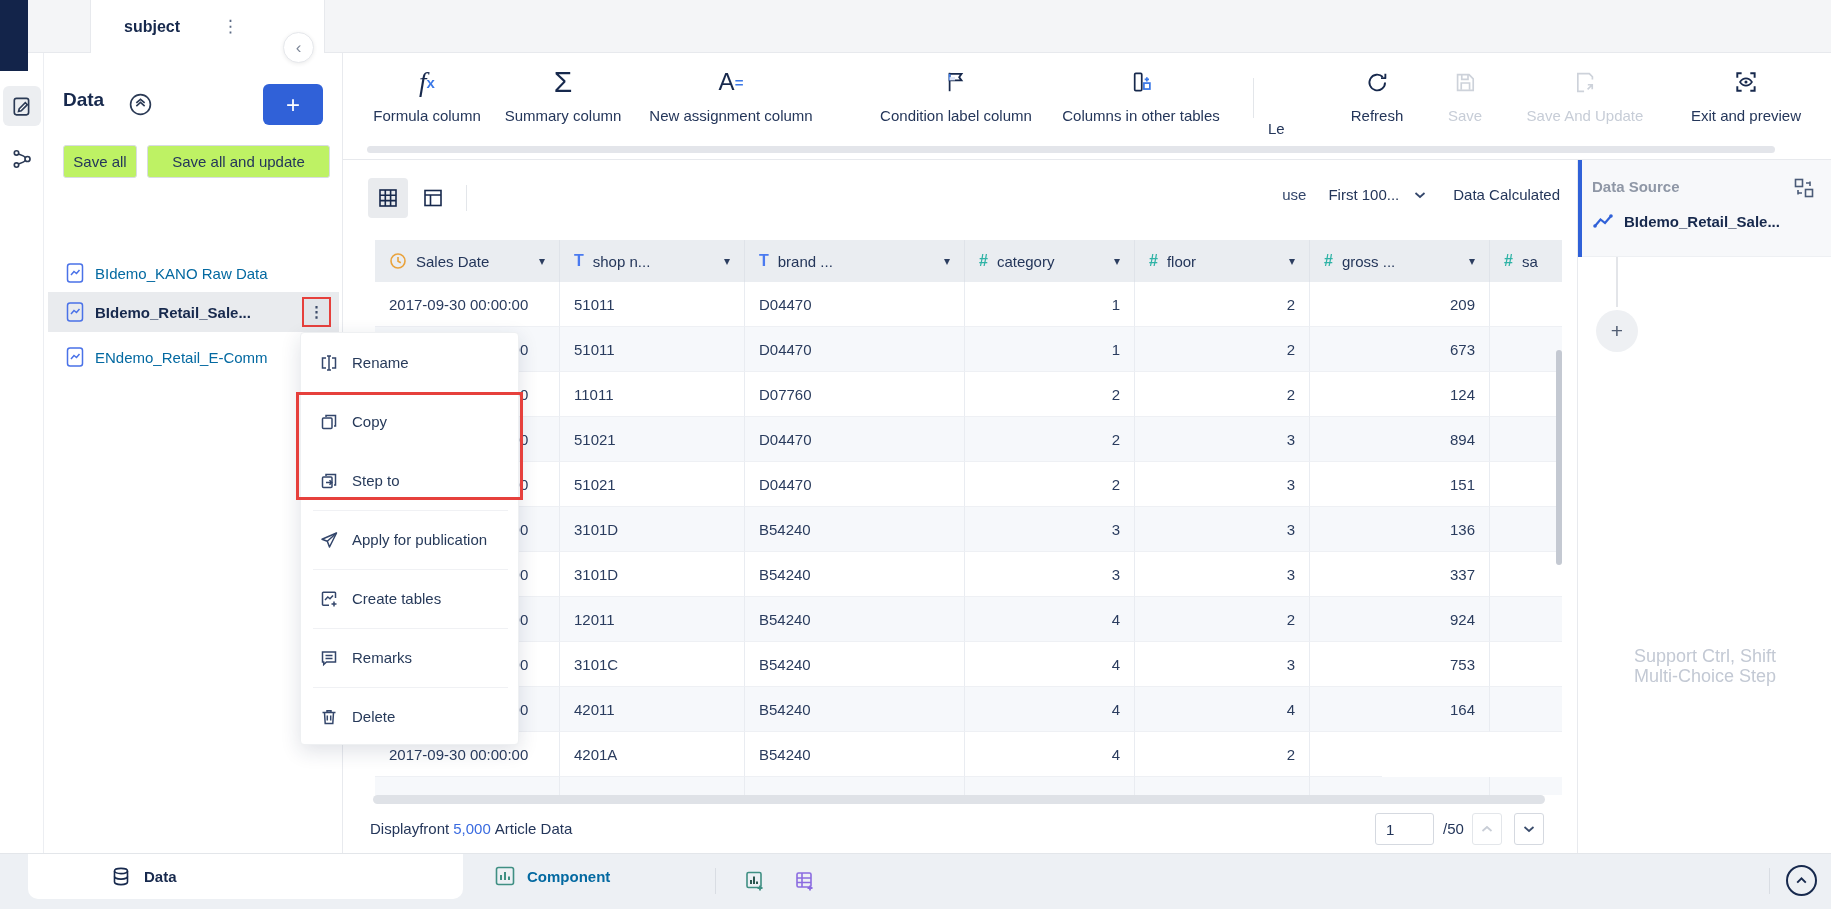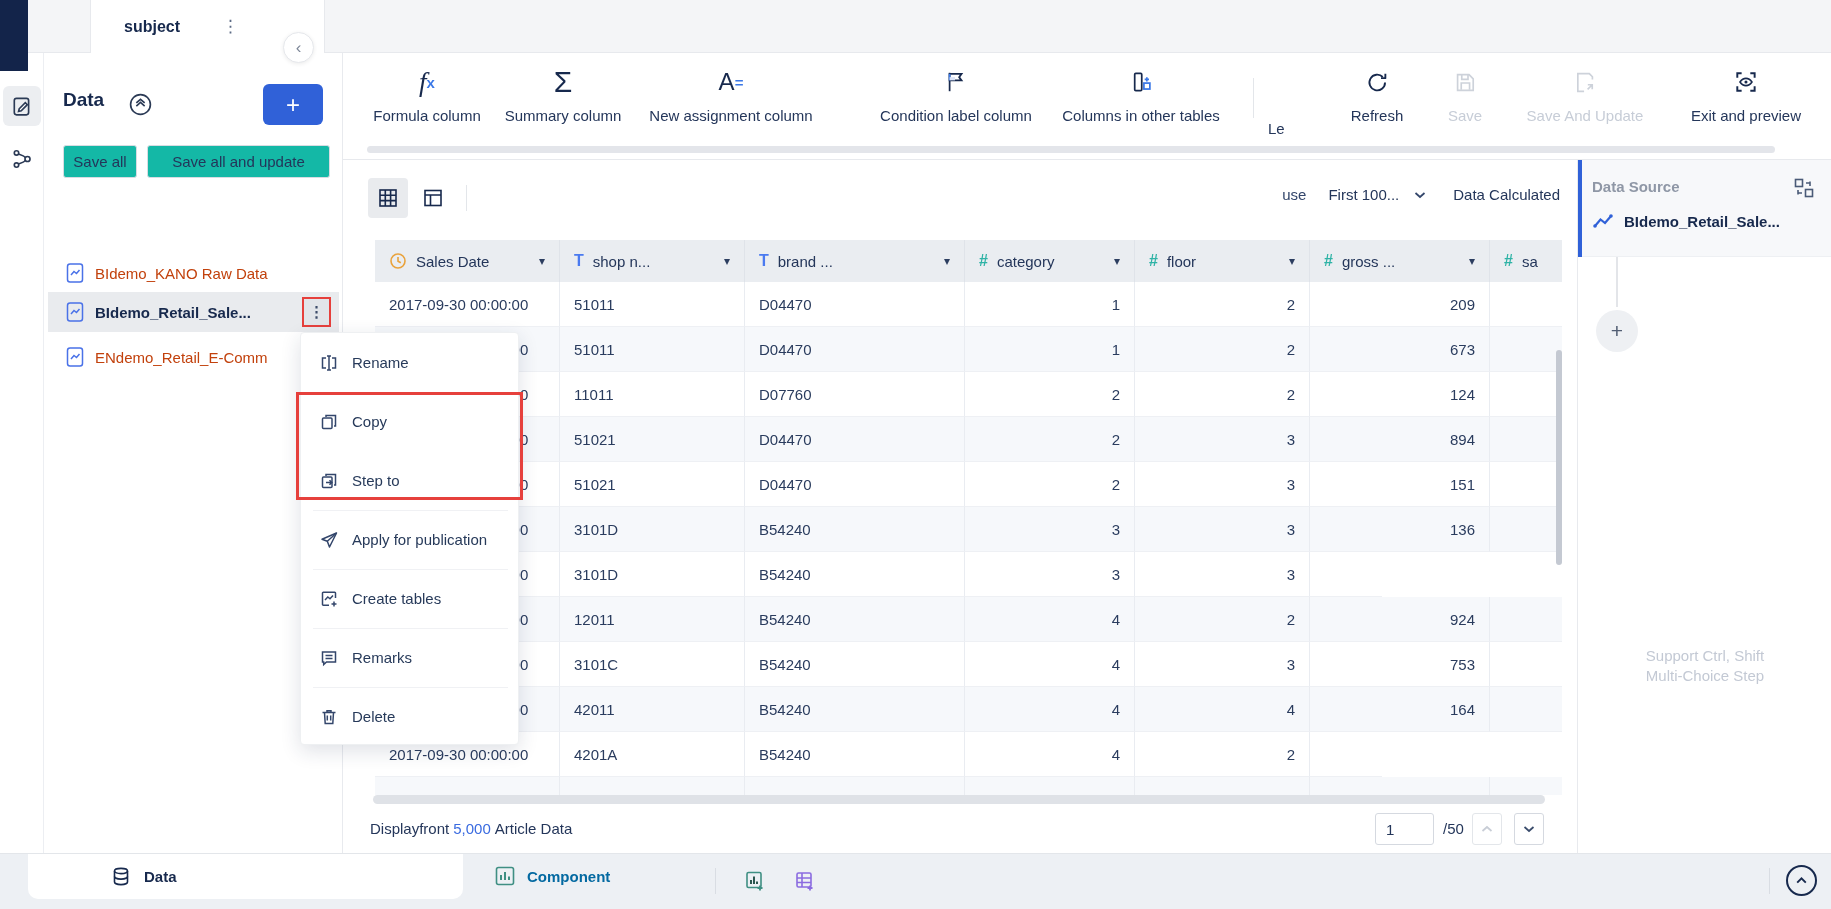--- a/index.html
+++ b/index.html
@@ -20,28 +20,28 @@
   #rail { left:0; top:53px; width:44px; height:800px; background:#fff; border-right:1px solid #eceef2; z-index:4; }
   .rail-btn { position:absolute; left:3px; width:38px; height:40px; border-radius:6px; display:flex; align-items:center; justify-content:center; cursor:pointer; }
   .rail-btn.sel { background:#eceef1; }
 
   
   #data-panel { left:44px; top:53px; width:299px; height:800px; background:#fff; border-right:1px solid #e8eaee; z-index:4; }
   #dp-title { left:19px; top:36px; font-size:19px; font-weight:bold; color:#17294d; }
   #dp-collapse { left:84px; top:39px; width:25px; height:25px; cursor:pointer; }
   #dp-plus { left:219px; top:31px; width:60px; height:41px; background:#3061d8; border-radius:6px; color:#fff; font-size:24px; display:flex; align-items:center; justify-content:center; cursor:pointer; }
   #dp-collapse-panel { left:283px; top:32px; width:31px; height:31px; background:#fff; border:1px solid #e6e8ec; border-radius:50%; box-shadow:0 1px 4px rgba(0,0,0,.08); display:flex; align-items:center; justify-content:center; color:#7d8798; font-size:17px; cursor:pointer; z-index:8; }
-  .dp-btn { position:absolute; top:92px; height:33px; border:1px solid #d8dce2; border-radius:3px; background:#14b8a6; font-size:15px; color:#24365a; display:flex; align-items:center; justify-content:center; cursor:pointer; font-family:inherit; }
+  .dp-btn { position:absolute; top:92px; height:33px; border:1px solid #d8dce2; border-radius:3px; background:#bef264; font-size:15px; color:#24365a; display:flex; align-items:center; justify-content:center; cursor:pointer; font-family:inherit; }
   #dp-saveall { left:19px; width:74px; }
   #dp-saveupd { left:103px; width:183px; }
   #dp-search-row { left:19px; top:142px; width:267px; height:36px; border-bottom:1px solid #e5e8ec; display:flex; align-items:center; }
   #dp-search-input { border:none; outline:none; flex:1; font-size:15px; margin-left:12px; color:#24365a; font-family:inherit; background:transparent; }
   #dp-search-input::placeholder { color:#a8b0bc; }
   #dp-search-more { width:26px; height:26px; display:flex; align-items:center; justify-content:center; color:#5c6b85; cursor:pointer; border:1px solid transparent; }
-  .dp-item { position:absolute; left:4px; width:291px; height:40px; display:flex; align-items:center; cursor:pointer; font-size:15px; color:#c2410c; }
+  .dp-item { position:absolute; left:4px; width:291px; height:40px; display:flex; align-items:center; cursor:pointer; font-size:15px; color:#0369a1; }
   .dp-item .di-icon { margin-left:17px; margin-right:10px; }
   .dp-item.sel { background:#e9ebee; font-weight:bold; color:#17294d; }
   #dots-btn { position:absolute; left:254px; top:5px; width:29px; height:30px; background:#e2e5e9; border:2px solid #e6403c; display:flex; align-items:center; justify-content:center; color:#3c4c69; font-size:15px; cursor:pointer; }
 
   
   #context-menu { left:300px; top:332px; width:219px; height:413px; background:#fff; border:1px solid #eef0f2; border-radius:4px; box-shadow:0 6px 20px rgba(31,45,76,.14); z-index:30; }
   .menu-item { height:59px; display:flex; align-items:center; padding-left:18px; gap:13px; font-size:15px; color:#273a5a; cursor:pointer; }
   .menu-item svg { flex:none; }
   .mdiv { position:absolute; left:12px; width:195px; height:1px; background:#f0f1f4; }
   #red-box-menu { left:296px; top:392px; width:227px; height:108px; border:3px solid #e6403c; z-index:40; pointer-events:none; }
@@ -98,21 +98,21 @@
 
   
   #source-panel { left:1577px; top:160px; width:254px; height:693px; background:#fff; border-left:1px solid #e8eaee; z-index:2; }
   #sp-card { position:absolute; left:0; top:0; width:254px; height:97px; background:#f7f8fa; border-bottom:1px solid #eef0f3; }
   #sp-accent { position:absolute; left:0; top:0; width:4px; height:97px; background:#3061d8; }
   #sp-title { position:absolute; left:14px; top:18px; font-size:15px; font-weight:bold; color:#8f97a6; }
   #sp-swap { position:absolute; left:214px; top:16px; width:24px; height:24px; cursor:pointer; color:#4a5a77; }
   #sp-item { position:absolute; left:14px; top:52px; display:flex; align-items:center; gap:10px; font-size:15px; font-weight:bold; color:#17294d; cursor:pointer; width:230px; overflow:hidden; white-space:nowrap; }
   #sp-line { position:absolute; left:38px; top:97px; width:2px; height:50px; background:#e3e5e9; }
   #sp-plus { position:absolute; left:18px; top:150px; width:42px; height:42px; border-radius:50%; background:#eef0f3; color:#525e73; font-size:21px; display:flex; align-items:center; justify-content:center; cursor:pointer; }
-  #sp-hint { position:absolute; left:0; top:486px; width:254px; text-align:center; font-size:15px; line-height:20px; color:#c3c9d4; }
+  #sp-hint { position:absolute; left:0; top:486px; width:254px; text-align:center; font-size:18px; line-height:20px; color:#c3c9d4; }
 
   
   #bottombar { left:0; top:853px; width:1831px; height:56px; background:#edf0f4; border-top:1px solid #e3e6ea; z-index:10; }
   #bb-data-tab { position:absolute; left:28px; top:0; width:435px; height:45px; background:#fff; border-radius:0 0 10px 10px; display:flex; align-items:center; cursor:pointer; }
   #bb-data-tab .bb-label { font-size:15px; font-weight:bold; color:#17294d; margin-left:12px; }
   #bb-comp { position:absolute; left:493px; top:10px; display:flex; align-items:center; cursor:pointer; }
   #bb-comp .bb-label { font-size:15px; font-weight:bold; color:#0369a1; margin-left:10px; }
   .bb-sep { position:absolute; top:14px; width:1px; height:26px; background:#d9dde3; }
   .bb-icon-btn { position:absolute; top:12px; width:30px; height:30px; display:flex; align-items:center; justify-content:center; cursor:pointer; }
   #bb-collapse { position:absolute; left:1786px; top:11px; width:31px; height:31px; border:2px solid #17294d; border-radius:50%; display:flex; align-items:center; justify-content:center; color:#17294d; cursor:pointer; }
@@ -492,20 +492,21 @@
         <div class="t-cell num" style="width: 175px;">3</div>
         <div class="t-cell num" style="width: 180px;">136</div>
         <div class="t-cell num" style="width: 72px; border-right: none;"></div>
       </div>
       <div class="t-row">
         <div class="t-cell" style="width: 185px;">2017-09-30 00:00:00</div>
         <div class="t-cell" style="width: 185px;">3101D</div>
         <div class="t-cell" style="width: 220px;">B54240</div>
         <div class="t-cell num" style="width: 170px;">3</div>
         <div class="t-cell num" style="width: 175px;">3</div>
+        <div class="t-cell num" style="width: 180px;">337</div>
         <div class="t-cell num" style="width: 72px; border-right: none;"></div>
       </div>
       <div class="t-row alt">
         <div class="t-cell" style="width: 185px;">2017-09-30 00:00:00</div>
         <div class="t-cell" style="width: 185px;">12011</div>
         <div class="t-cell" style="width: 220px;">B54240</div>
         <div class="t-cell num" style="width: 170px;">4</div>
         <div class="t-cell num" style="width: 175px;">2</div>
         <div class="t-cell num" style="width: 180px;">924</div>
         <div class="t-cell num" style="width: 72px; border-right: none;"></div>

